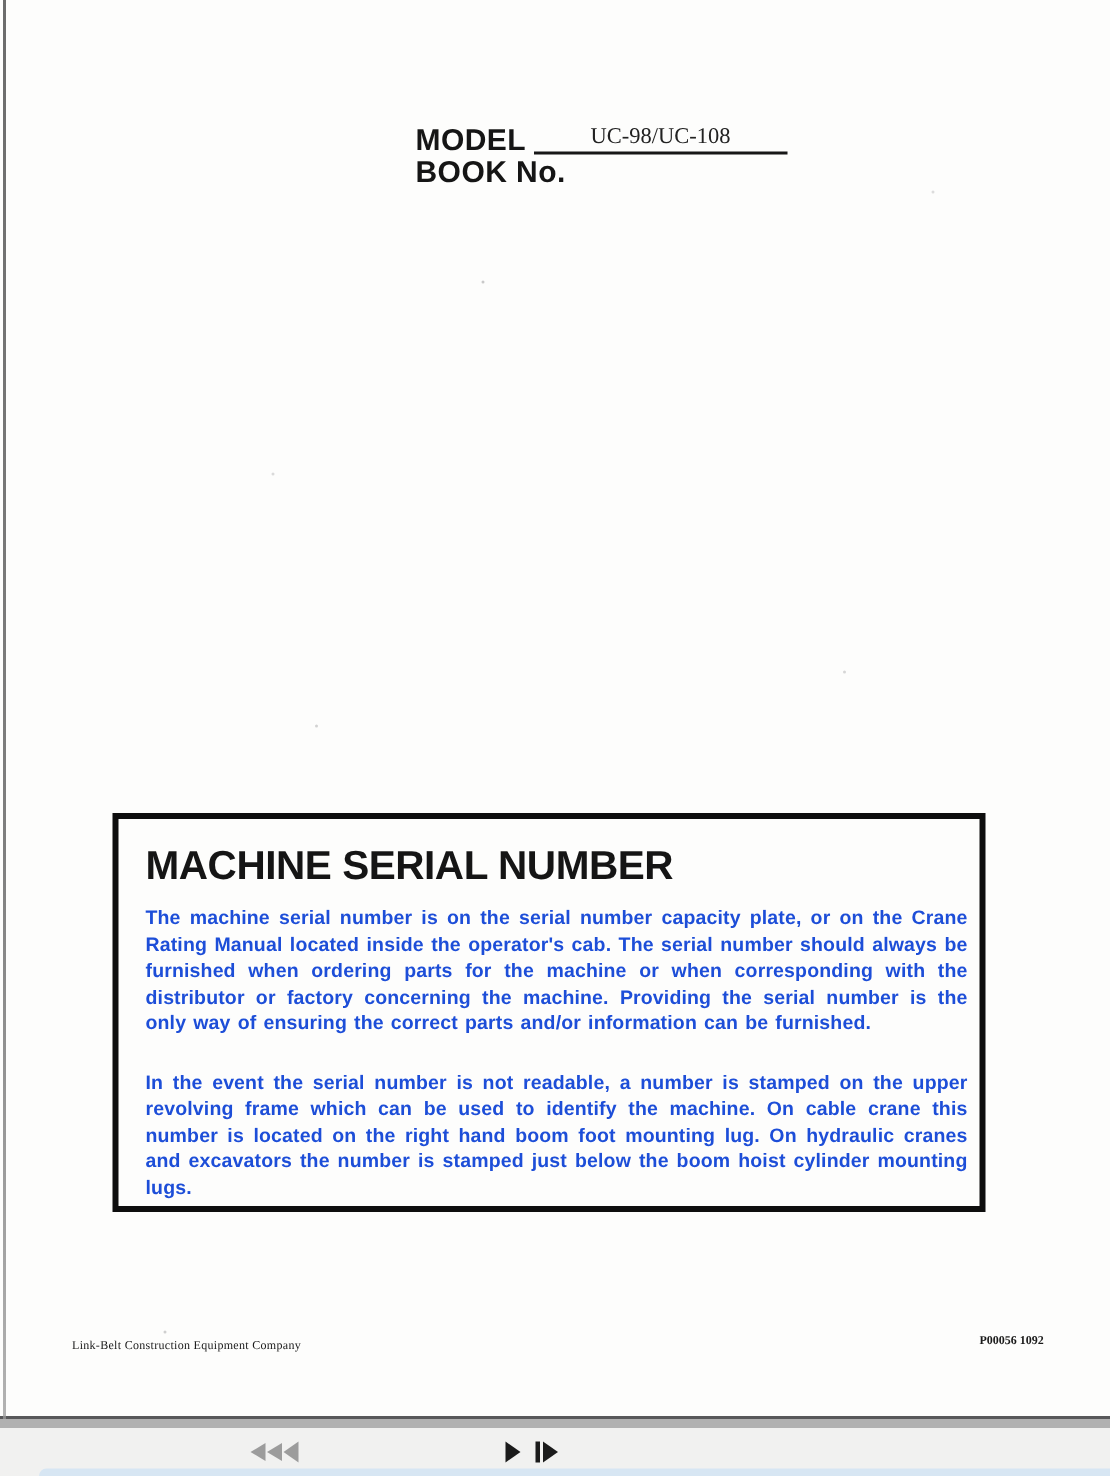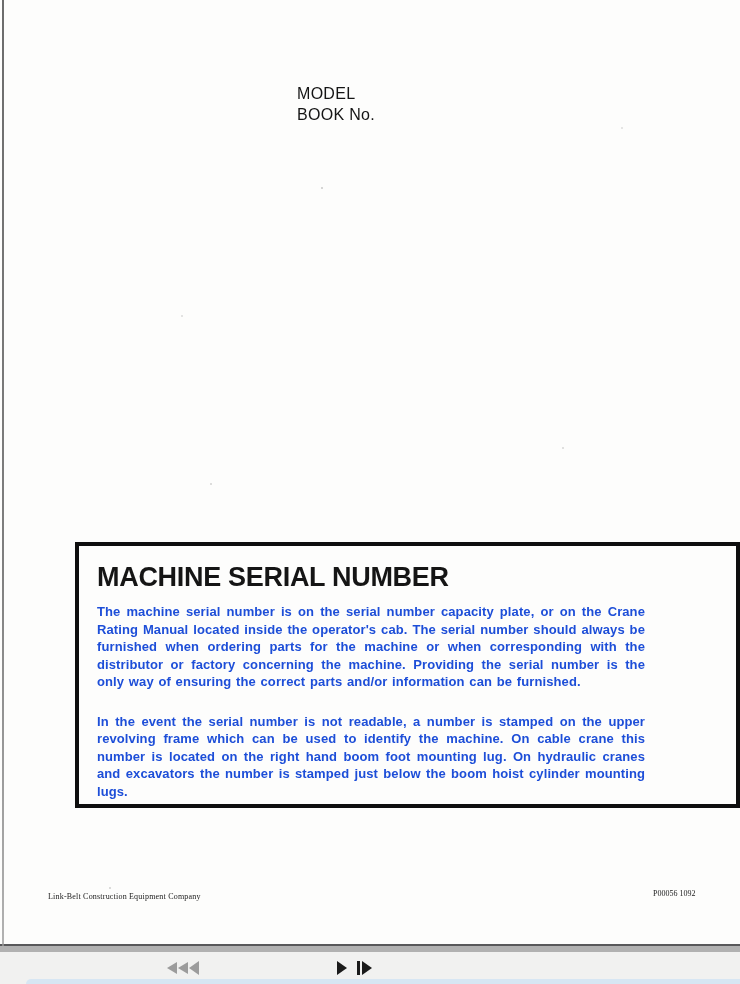--- a/index.html
+++ b/index.html
@@ -31,36 +31,36 @@
                 -140px 128px 0 #dadada, 60px 560px 0 #d8d8d8,
                 -212px 700px 0 #cfcfcf, 300px -60px 0 #dcdcdc;
   }
   
   .id-block{
     position:absolute;left:277px;top:82px;width:248px;
     color:#161616;
   }
   .id-row{display:flex;align-items:flex-end;height:21px;}
   .id-label{
-    font-size:16px;font-weight:400;letter-spacing:.3px;line-height:18px;
-    white-space:nowrap;color:#151515;margin-left:20px;
+    font-size:20px;font-weight:700;letter-spacing:.3px;line-height:18px;
+    white-space:nowrap;color:#151515;
   }
   .id-line{
     flex:1;margin-left:5px;border-bottom:2px solid #171717;
     position:relative;height:18px;
   }
   .id-value{
     position:absolute;left:0;right:0;bottom:1px;text-align:center;
     font-family:"Liberation Serif", serif;font-size:15px;color:#222;
     white-space:nowrap;
   }
   .id-value.book{transform:translateX(-24px);font-size:14px;}
   
   .serial-box{
-    position:absolute;left:75px;top:542px;width:665px;height:266px;
+    position:absolute;left:75px;top:542px;width:582px;height:266px;
     border:4px solid #0e0e0e;background:#fdfdfc;box-sizing:border-box;
   }
   .serial-box h1{
     margin:16px 14px 0 18px;
     font-size:27px;font-weight:700;letter-spacing:-.3px;color:#151515;
   }
   .serial-box p{
     margin:10px 8px 0 18px;width:548px;
     font-size:13px;font-weight:700;line-height:17.5px;
     text-align:justify;color:#1d4ed8;letter-spacing:.1px;
@@ -68,21 +68,21 @@
   }
   .serial-box p.second{margin-top:22px;}
   
   .footer-left{
     position:absolute;left:48px;top:892px;
     font-family:"Liberation Serif", serif;font-size:8px;color:#1a1a1a;
     letter-spacing:.2px;
   }
   .footer-right{
     position:absolute;left:653px;top:889px;
-    font-family:"Liberation Serif", serif;font-size:8px;font-weight:400;color:#1a1a1a;
+    font-family:"Liberation Serif", serif;font-size:8px;font-weight:700;color:#1a1a1a;
   }
   
   .toolbar{
     position:absolute;left:0;top:952px;width:740px;height:32px;
     display:flex;align-items:center;
   }
   .tb-btn{
     display:flex;align-items:center;justify-content:center;
     height:24px;border:none;background:transparent;padding:0;cursor:pointer;
   }
@@ -105,20 +105,23 @@
 </head>
 <body>
 
 <div class="page">
   <div class="page-left-edge"></div>
   <div class="scan-noise"></div>
 
   <div class="id-block">
     <div class="id-row">
       <span class="id-label">MODEL</span>
+      <span class="id-line">
+        <span class="id-value">UC-98/UC-108</span>
+      </span>
     </div>
     <div class="id-row">
       <span class="id-label">BOOK No.</span>
     </div>
   </div>
 
   <div class="serial-box">
     <h1>MACHINE SERIAL NUMBER</h1>
     <p>The machine serial number is on the serial number capacity plate, or on the Crane Rating Manual located inside the operator's cab.  The serial number should always be furnished when ordering parts for the machine or when corresponding with the distributor or factory concerning the machine.  Providing the serial number is the only way of ensuring the correct parts and/or information can be furnished.</p>
     <p class="second">In the event the serial number is not readable, a number is stamped on the upper revolving frame which can be used to identify the machine.  On cable crane this number is located on the right hand boom foot mounting lug.  On hydraulic cranes and excavators the number is stamped just below the boom hoist cylinder mounting lugs.</p>

